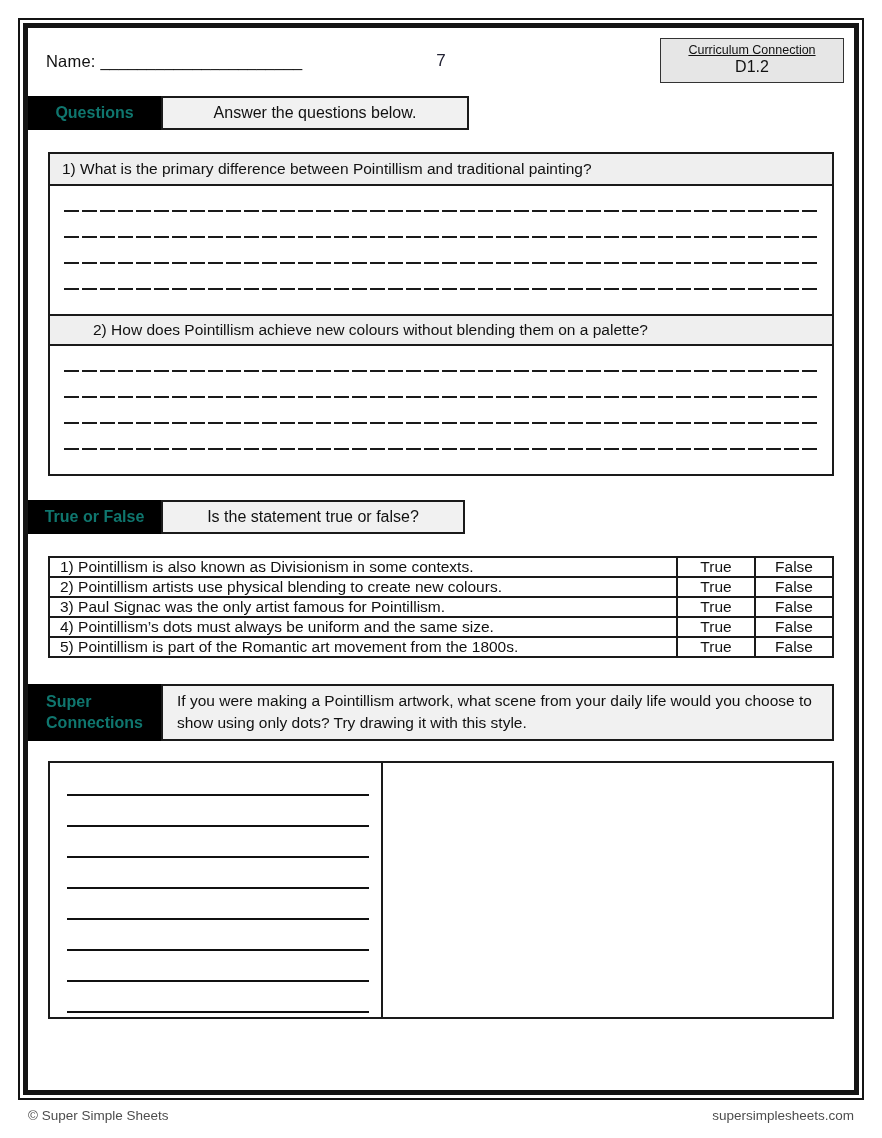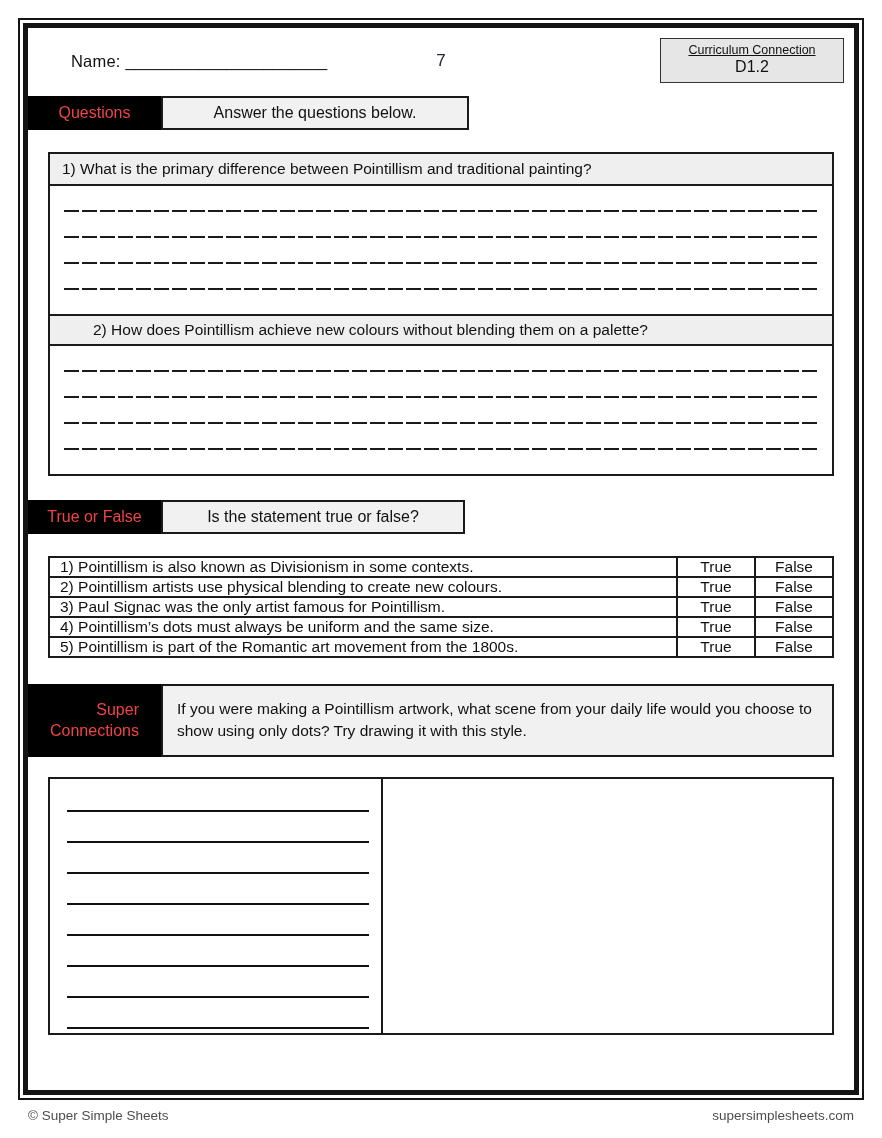--- a/index.html
+++ b/index.html
@@ -25,64 +25,64 @@
     position: relative;
     padding: 10px 12px 0 12px;
     overflow: hidden;
   }
   
   .top-row { position: relative; height: 54px; }
   .name-wrap {
     position: absolute; left: 6px; top: 14px;
     font-size: 16.5px; letter-spacing: 0.2px;
     white-space: nowrap;
-    margin-left: 25px;
   }
   .name-line { letter-spacing: 0; }
   .page-number {
     position: absolute; left: 50%; top: 13px;
     transform: translateX(-50%);
     font-size: 17px; color: #223;
   }
   .curriculum-box {
     position: absolute; top: 0; right: -2px;
     width: 184px;
     background: #e6e6e6;
     border: 1px solid #333;
     text-align: center;
     padding: 4px 2px 6px 2px;
   }
   .curriculum-title { font-size: 12.5px; text-decoration: underline; }
   .curriculum-code { font-size: 16px; margin-top: 1px; }
   
   .band { display: flex; margin-left: -12px; align-items: stretch; }
   .band-label {
-    background: #000; color: #ef4444;
+    background: #000; color: #0f766e;
     width: 133px; min-height: 34px;
     display: flex; align-items: center; justify-content: center;
-    font-size: 16px; text-align: right;
+    font-size: 16px; text-align: left;
     white-space: pre-line; line-height: 1.35;
     flex: 0 0 auto;
+    font-weight: bold;
   }
   .band-instruction {
     background: #f1f1f1;
     border: 2px solid #1a1a1a;
     display: flex; align-items: center; justify-content: center;
     font-size: 16px;
     padding: 2px 16px;
   }
   .band-questions { margin-top: 4px; }
   .band-questions .band-instruction { width: 308px; }
   .band-tf { margin-top: 24px; }
   .band-tf .band-instruction { width: 304px; }
   .band-mc { margin-top: 26px; }
   .band-mc .band-label { min-height: 52px; }
   .band-mc .band-instruction {
     flex: 1; justify-content: flex-start;
-    font-size: 15.5px; line-height: 1.45; padding: 12px 14px;
+    font-size: 15.5px; line-height: 1.45; padding: 4px 14px;
     margin-right: 8px;
   }
   
   .qbox {
     border: 2px solid #1a1a1a;
     margin: 22px 8px 0 8px;
   }
   .qheader {
     background: #efefef;
     height: 32px;

